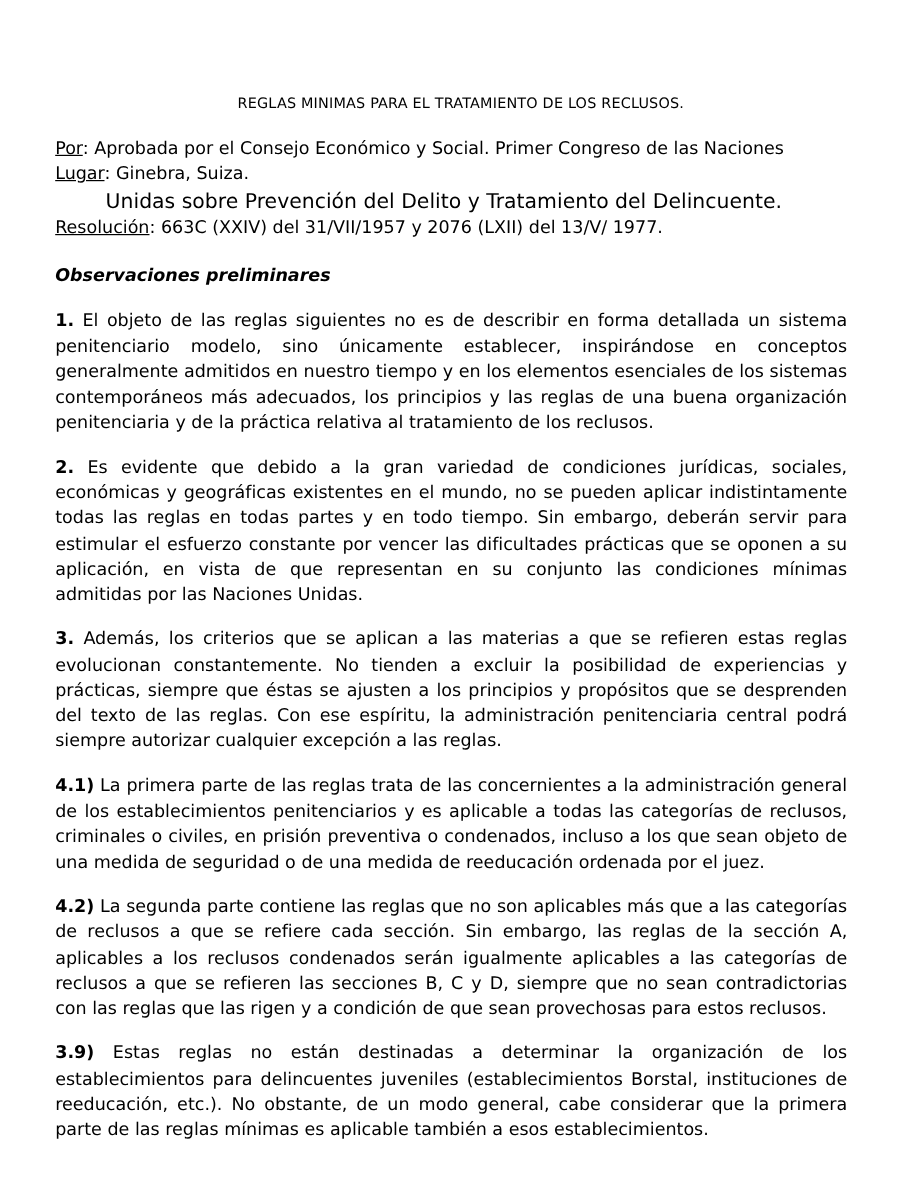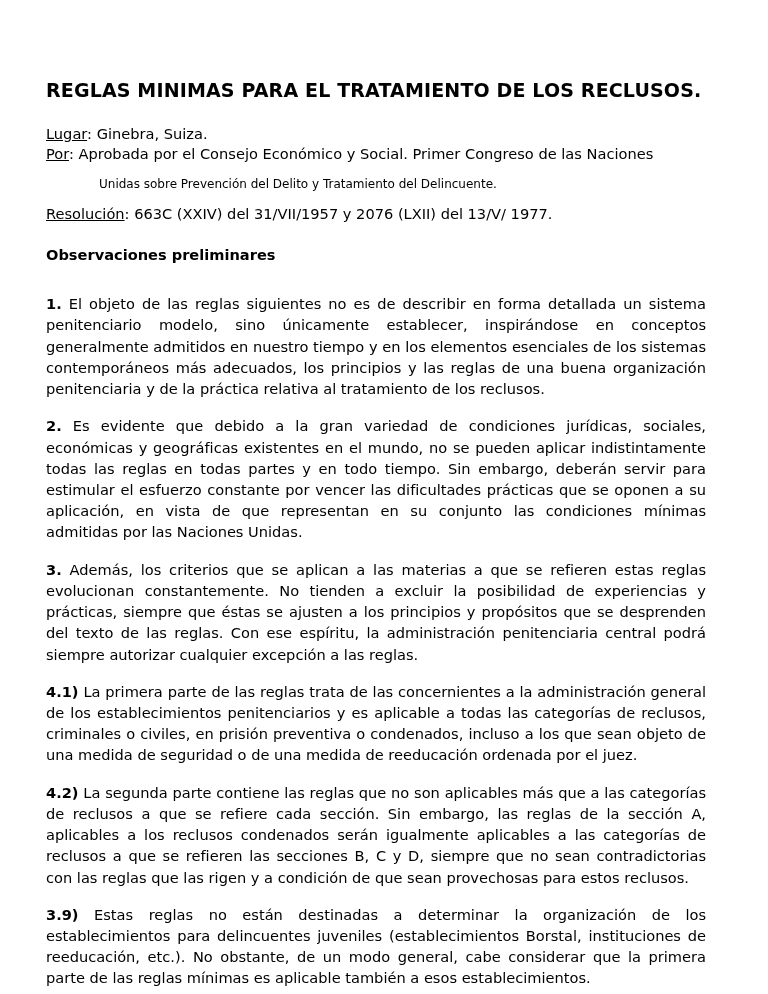--- a/index.html
+++ b/index.html
@@ -18,56 +18,57 @@
   .page {
     width: 768px;
     min-height: 994px;
     box-sizing: border-box;
     padding: 78px 46px 40px 46px;
     background: #ffffff;
   }
 
   
   .doc-title {
-    font-size: 19px;
-    font-weight: bold;
-    text-align: left;
+    font-size: 12px;
+    font-weight: normal;
+    text-align: center;
     letter-spacing: 0.15px;
     margin: 0 0 20px 0;
     line-height: 1.35;
   }
 
   
   .meta-block {
     margin: 0 0 20px 0;
   }
   .meta-line {
     font-size: 14.6px;
     line-height: 1.42;
     margin: 0;
     text-align: left;
   }
   .meta-label {
     text-decoration: underline;
     text-underline-offset: 1px;
   }
   .meta-cont {
-    font-size: 12px;
+    font-size: 17px;
     line-height: 1.42;
-    margin: 11px;
+    margin: 0;
     padding-left: 42px;
   }
 
   
   .section-heading {
     font-size: 14.6px;
     font-weight: bold;
-    margin: 0 0 28px 0;
+    margin: 0 0 16px 0;
     line-height: 1.4;
     text-align: left;
+    font-style: italic;
   }
 
   
   .para {
     font-size: 14.6px;
     line-height: 1.455;
     text-align: justify;
     text-justify: inter-word;
     margin: 0 16px 16px 0;
     hyphens: none;
@@ -83,25 +84,25 @@
 <body>
 
 <div class="page">
 
   <h1 class="doc-title">REGLAS MINIMAS PARA EL TRATAMIENTO DE LOS RECLUSOS.</h1>
 
   <div class="meta-block">
 
 
     <p class="meta-line">
-      <span class="meta-label">Lugar</span><span>: </span><span>Ginebra, Suiza.</span>
+      <span class="meta-label">Por</span><span>: </span><span>Aprobada por el Consejo Económico y Social. Primer Congreso de las Naciones</span>
     </p>
 
     <p class="meta-line">
-      <span class="meta-label">Por</span><span>: </span><span>Aprobada por el Consejo Económico y Social. Primer Congreso de las Naciones</span>
+      <span class="meta-label">Lugar</span><span>: </span><span>Ginebra, Suiza.</span>
     </p>
     <p class="meta-cont">Unidas sobre Prevención del Delito y Tratamiento del Delincuente.</p>
 
     <p class="meta-line">
       <span class="meta-label">Resolución</span><span>: </span><span>663C (XXIV) del 31/VII/1957 y 2076 (LXII) del 13/V/ 1977.</span>
     </p>
 
   </div>
 
   <h2 class="section-heading">Observaciones preliminares</h2>

